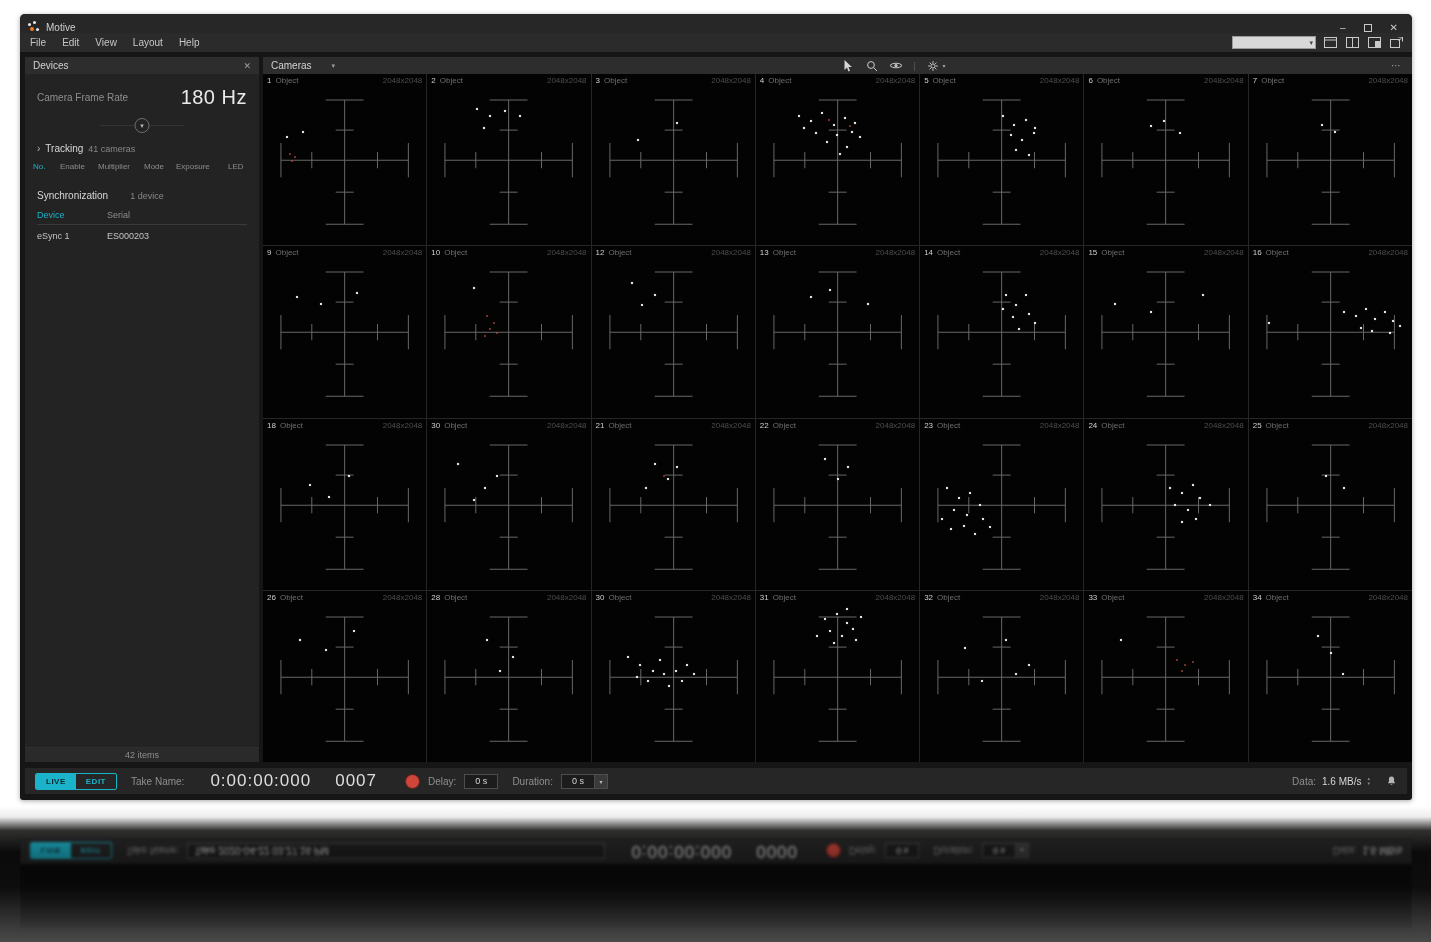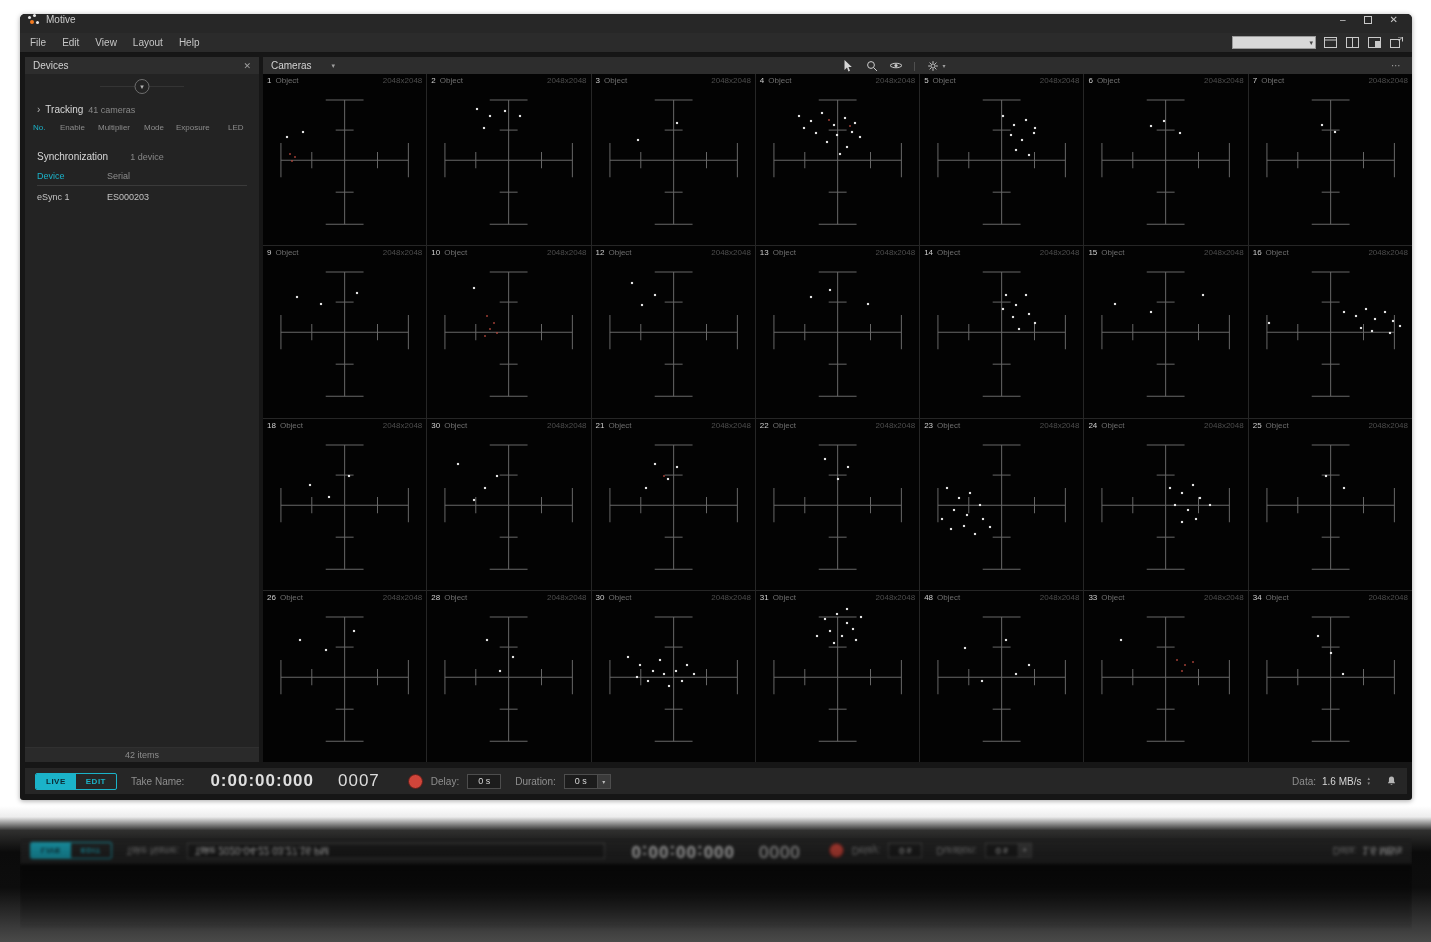--- a/index.html
+++ b/index.html
@@ -9,21 +9,21 @@
 
   
   .refl-band{position:absolute;left:0;top:806px;width:100%;height:136px;
     background:linear-gradient(180deg,#ffffff 0%,#ededed 8%,#30302f 18%,#0b0b0b 34%,#0d0d0d 60%,#3c3c3c 90%,#4a4a49 100%)}
 
   
   .window{position:absolute;left:20px;top:14px;width:1392px;height:786px;background:#161616;
     border-radius:5px 5px 3px 3px;display:flex;flex-direction:column;overflow:hidden;
     box-shadow:0 1px 5px rgba(0,0,0,.35)}
 
-  .titlebar{height:19px;background:#272727;display:flex;align-items:flex-start;padding:0 8px;gap:6px;flex:0 0 auto}
+  .titlebar{height:19px;background:#272727;display:flex;align-items:flex-end;padding:0 8px;gap:6px;flex:0 0 auto}
   .logo{width:12px;height:12px;position:relative;flex:0 0 auto}
   .logo i{position:absolute;border-radius:50%}
   .logo .d1{width:3px;height:3px;background:#e9e9e9;left:0;top:2px}
   .logo .d2{width:3px;height:3px;background:#e9e9e9;left:5px;top:0}
   .logo .d3{width:4px;height:4px;background:#f47b20;left:2px;top:6px}
   .logo .d4{width:3px;height:3px;background:#e9e9e9;left:8px;top:7px}
   .title-text{color:#cdcdcd;font-size:10px}
   .win-controls{margin-left:auto;display:flex;align-items:center;gap:18px;color:#c9c9c9;font-size:10px;padding-right:6px}
   .maxbox{width:8px;height:8px;border:1px solid #c9c9c9;display:inline-block}
 
@@ -98,21 +98,21 @@
 
   
   .bottombar{height:26px;margin:6px 5px;background:#262626;display:flex;align-items:center;padding:0 10px;gap:8px;flex:0 0 auto}
   .live-edit{display:flex;border:1px solid #1bb3c9;border-radius:2px;overflow:hidden;flex:0 0 auto}
   .btn-live{background:#1bb3c9;color:#0c2830;font-size:8px;font-weight:bold;padding:3px 10px;letter-spacing:.5px}
   .btn-edit{color:#1bb3c9;font-size:8px;font-weight:bold;padding:3px 10px;letter-spacing:.5px}
   .take-label{color:#8f8f8f;font-size:10px;margin-left:6px}
   .take-input{width:418px;height:16px;background:#1c1c1c;border:1px solid #4d4d4d;color:#d6d6d6;font-size:10px;
     padding:0 6px;font-family:inherit;flex:0 0 auto}
   .sp-a{flex:0 0 10px}
-  .timecode{color:#dedede;font-size:17px;font-weight:700;letter-spacing:1px;white-space:nowrap}
+  .timecode{color:#dedede;font-size:17px;font-weight:400;letter-spacing:1px;white-space:nowrap}
   .framecount{color:#dedede;font-size:17px;font-weight:300;margin-left:16px;letter-spacing:1px}
   .record-btn{width:15px;height:15px;border-radius:50%;background:#d0453a;border:1px solid #5d1f1a;margin-left:20px;flex:0 0 auto}
   .bb-label{color:#8f8f8f;font-size:10px;white-space:nowrap}
   .bb-field{min-width:34px;height:15px;background:#1c1c1c;border:1px solid #4d4d4d;color:#d6d6d6;font-size:9px;
     display:flex;align-items:center;justify-content:center;padding:0 4px}
   .combo-chev{width:13px;height:15px;background:#3a3a3a;border:1px solid #4d4d4d;border-left:none;display:flex;
     align-items:center;justify-content:center;color:#bbb;font-size:6px;margin-left:-8px}
   .sp-b{flex:1}
   .data-group{display:flex;align-items:center;gap:6px}
   .data-value{color:#d6d6d6;font-size:10px;white-space:nowrap}
@@ -189,20 +189,24 @@
   </div>
 
   <div class="main-row">
 
     <div class="devices">
       <div class="panel-header">
         <span class="panel-title">Devices</span>
         <span class="panel-close">✕</span>
       </div>
 
+      <div class="fr-block">
+        <span class="fr-label">Camera Frame Rate</span>
+        <span class="fr-value">180 Hz</span>
+      </div>
 
       <div class="expander-row">
         <span class="expander">▾</span>
       </div>
 
       <div class="tracking-row">
         <span class="tr-chev">›</span>
         <span class="tracking-label">Tracking</span>
         <span class="tracking-count">41 cameras</span>
       </div>
@@ -951,21 +955,21 @@
             <span class="dot" style="left: 52%; top: 26%;"></span>
             <span class="dot" style="left: 59%; top: 22%;"></span>
             <span class="dot" style="left: 37%; top: 26%;"></span>
             <span class="dot" style="left: 47%; top: 30%;"></span>
             <span class="dot" style="left: 61%; top: 28%;"></span>
             <span class="dot" style="left: 55%; top: 10%;"></span>
             <span class="dot" style="left: 64%; top: 15%;"></span>
           </div>
           <div class="tile">
             <div class="tile-head">
-              <span class="cam-id">48</span>
+              <span class="cam-id">32</span>
               <span class="cam-obj">Object</span>
               <span class="cam-res">2048x2048</span>
             </div>
             <svg class="reticle" viewBox="0 0 164 171" preserveAspectRatio="none" shape-rendering="crispEdges">
               <g stroke="#8a8a8a" stroke-width="1" opacity="0.75" fill="none">
                 <line x1="82" y1="26" x2="82" y2="150"></line>
                 <line x1="18" y1="86" x2="146" y2="86"></line>
                 <line x1="63" y1="26" x2="101" y2="26"></line>
                 <line x1="63" y1="150" x2="101" y2="150"></line>
                 <line x1="18" y1="69" x2="18" y2="103"></line>

